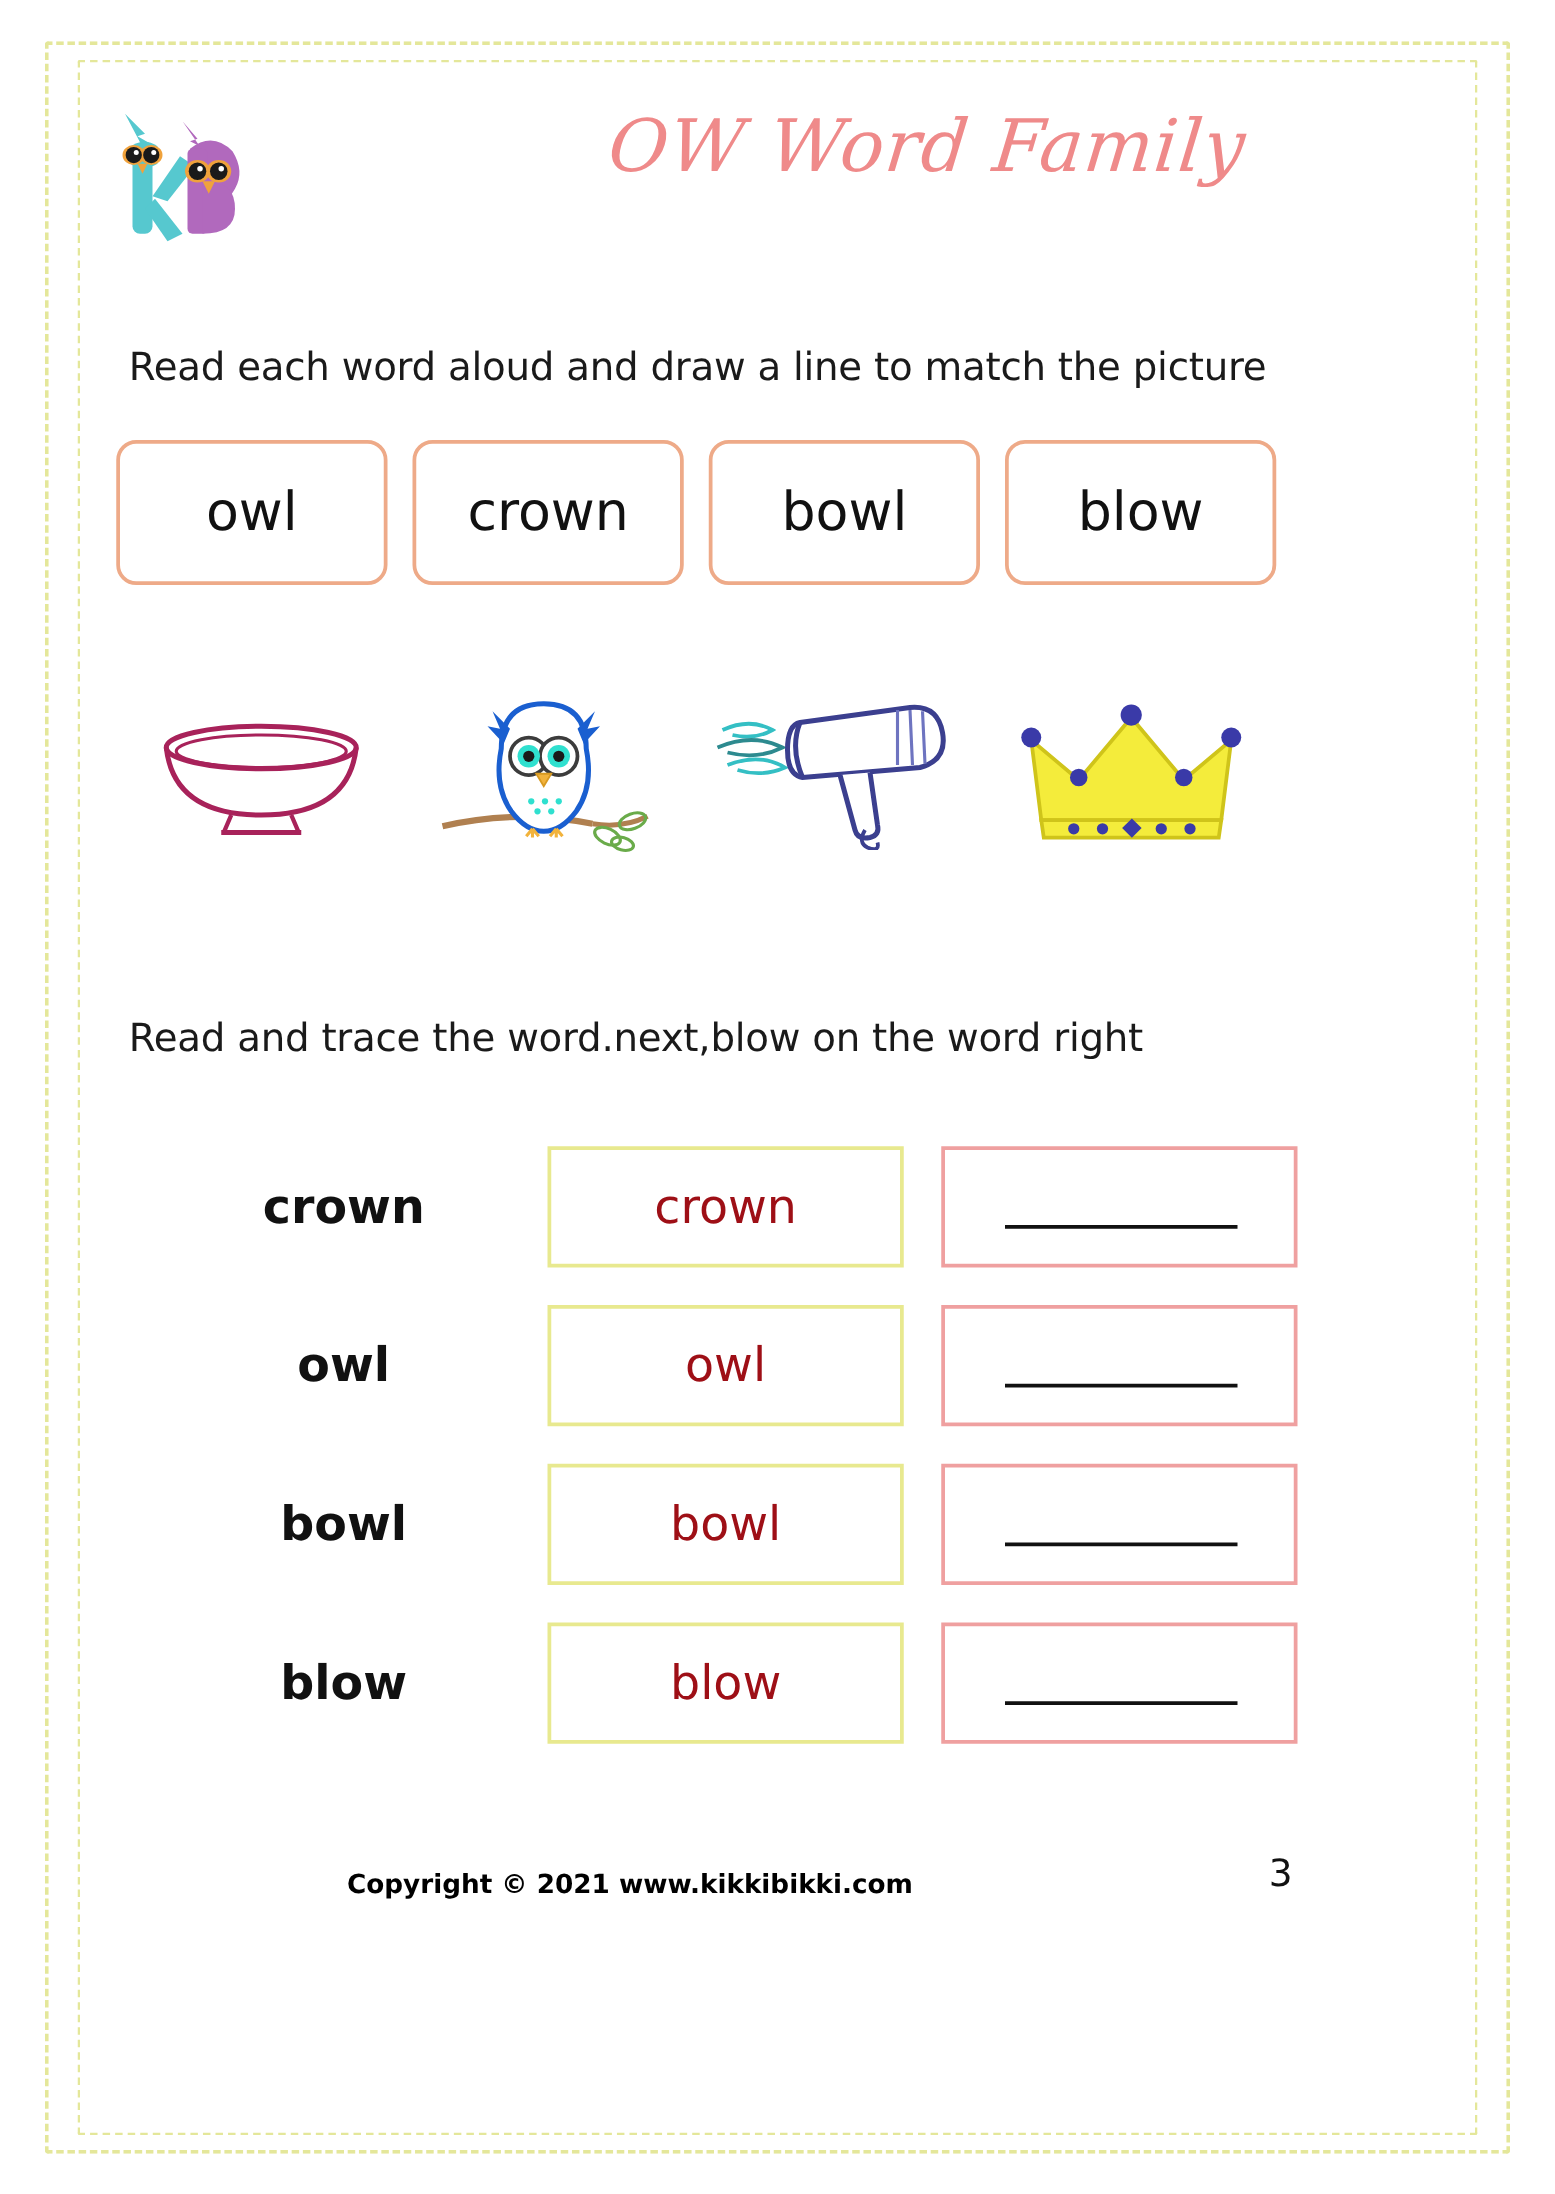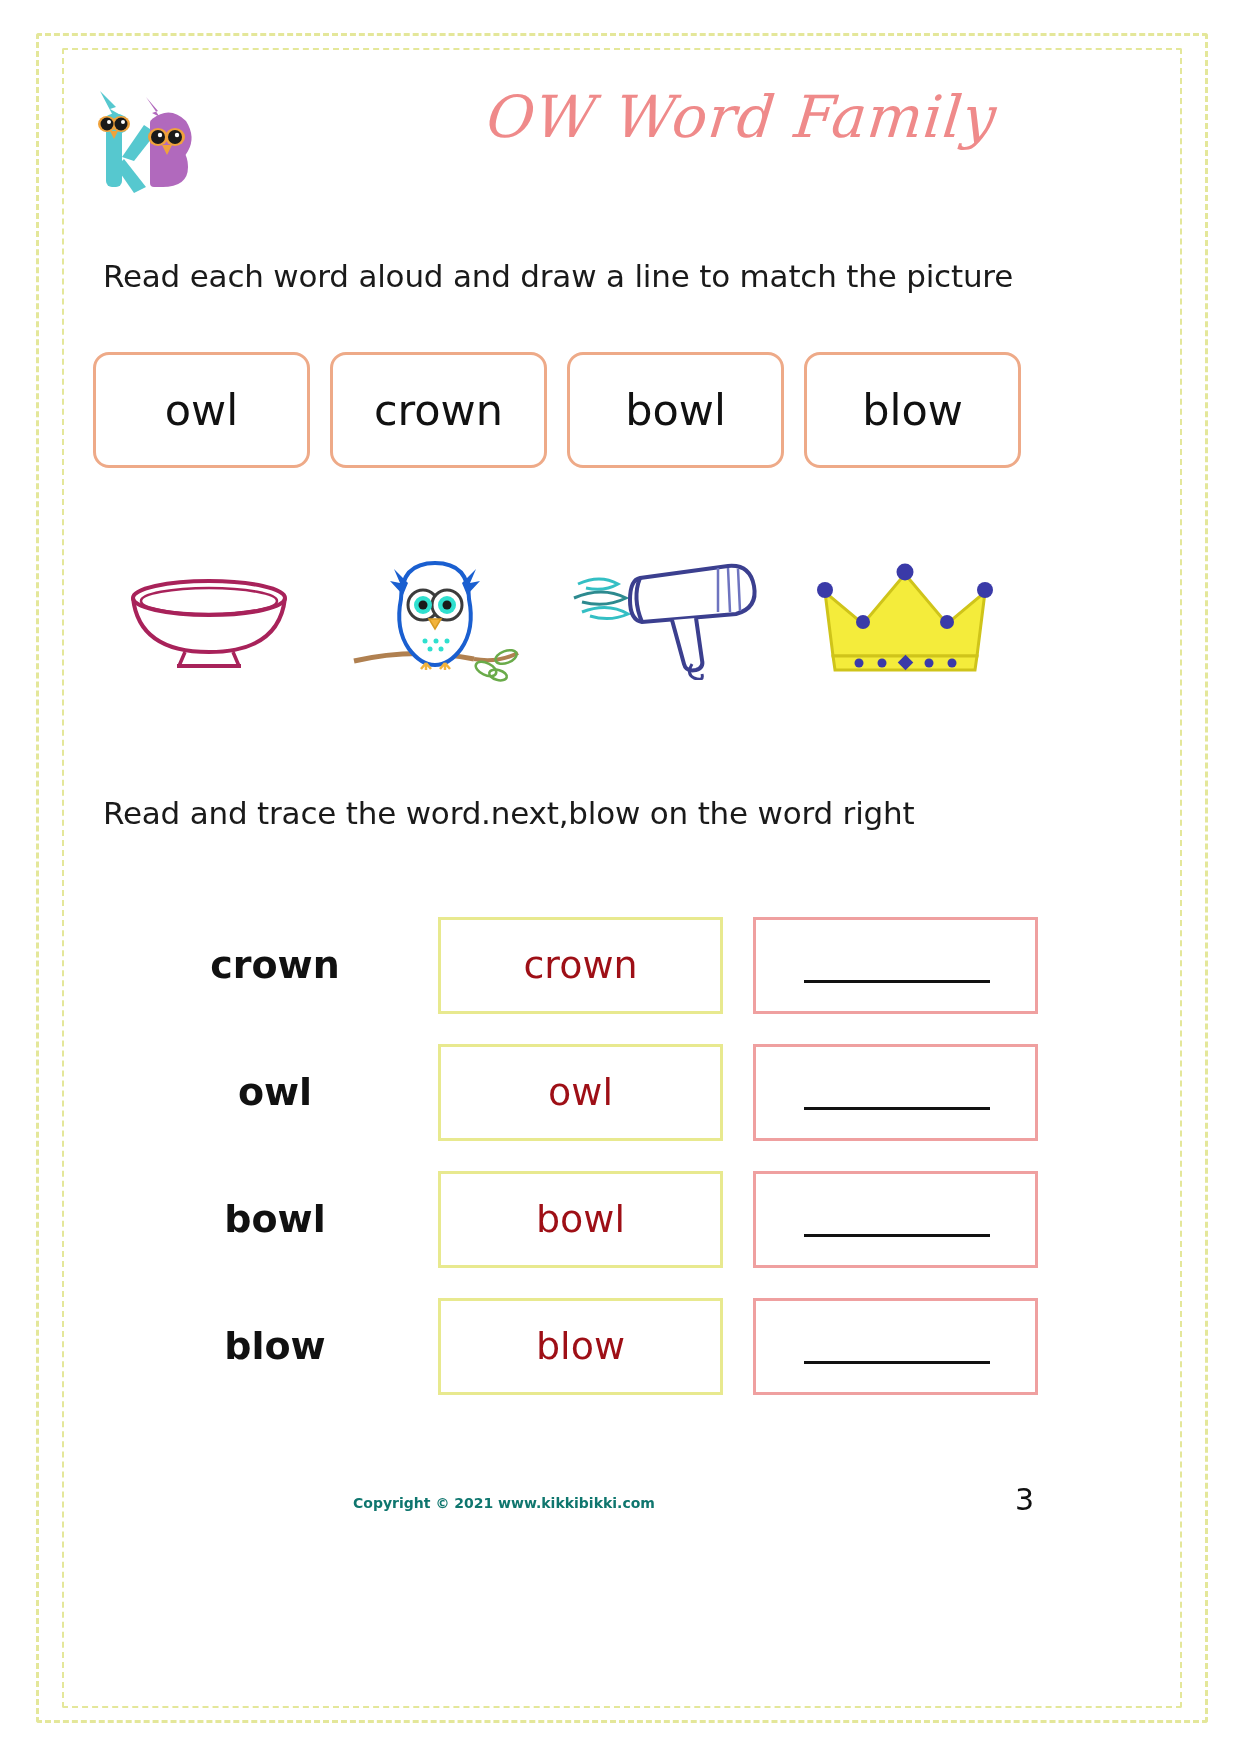--- a/index.html
+++ b/index.html
@@ -65,20 +65,21 @@
   }
 
   
   .instruction {
     position: absolute;
     font-family: "DejaVu Sans", sans-serif;
     font-size: 31px;
     color: #1a1a1a;
     letter-spacing: -0.2px;
     white-space: nowrap;
+    margin-top: 18px;
   }
   .instruction-1 { left: 103px; top: 258px; }
   .instruction-2 { left: 103px; top: 795px; }
 
   
   .word-bank {
     position: absolute;
     left: 93px; top: 352px;
     width: 928px; height: 116px;
     display: flex;
@@ -163,23 +164,23 @@
     background: #111111;
   }
 
   
   .footer-copy {
     position: absolute;
     left: 0; top: 1495px;
     width: 1008px;
     text-align: center;
     font-family: "DejaVu Sans", sans-serif;
-    font-size: 14px;
+    font-size: 21px;
     font-weight: bold;
-    color: #0f766e;
+    color: #000000;
   }
   .page-number {
     position: absolute;
     left: 1015px; top: 1482px;
     font-family: "DejaVu Sans", sans-serif;
     font-size: 30px;
     color: #111111;
   }
 </style>
 </head>

